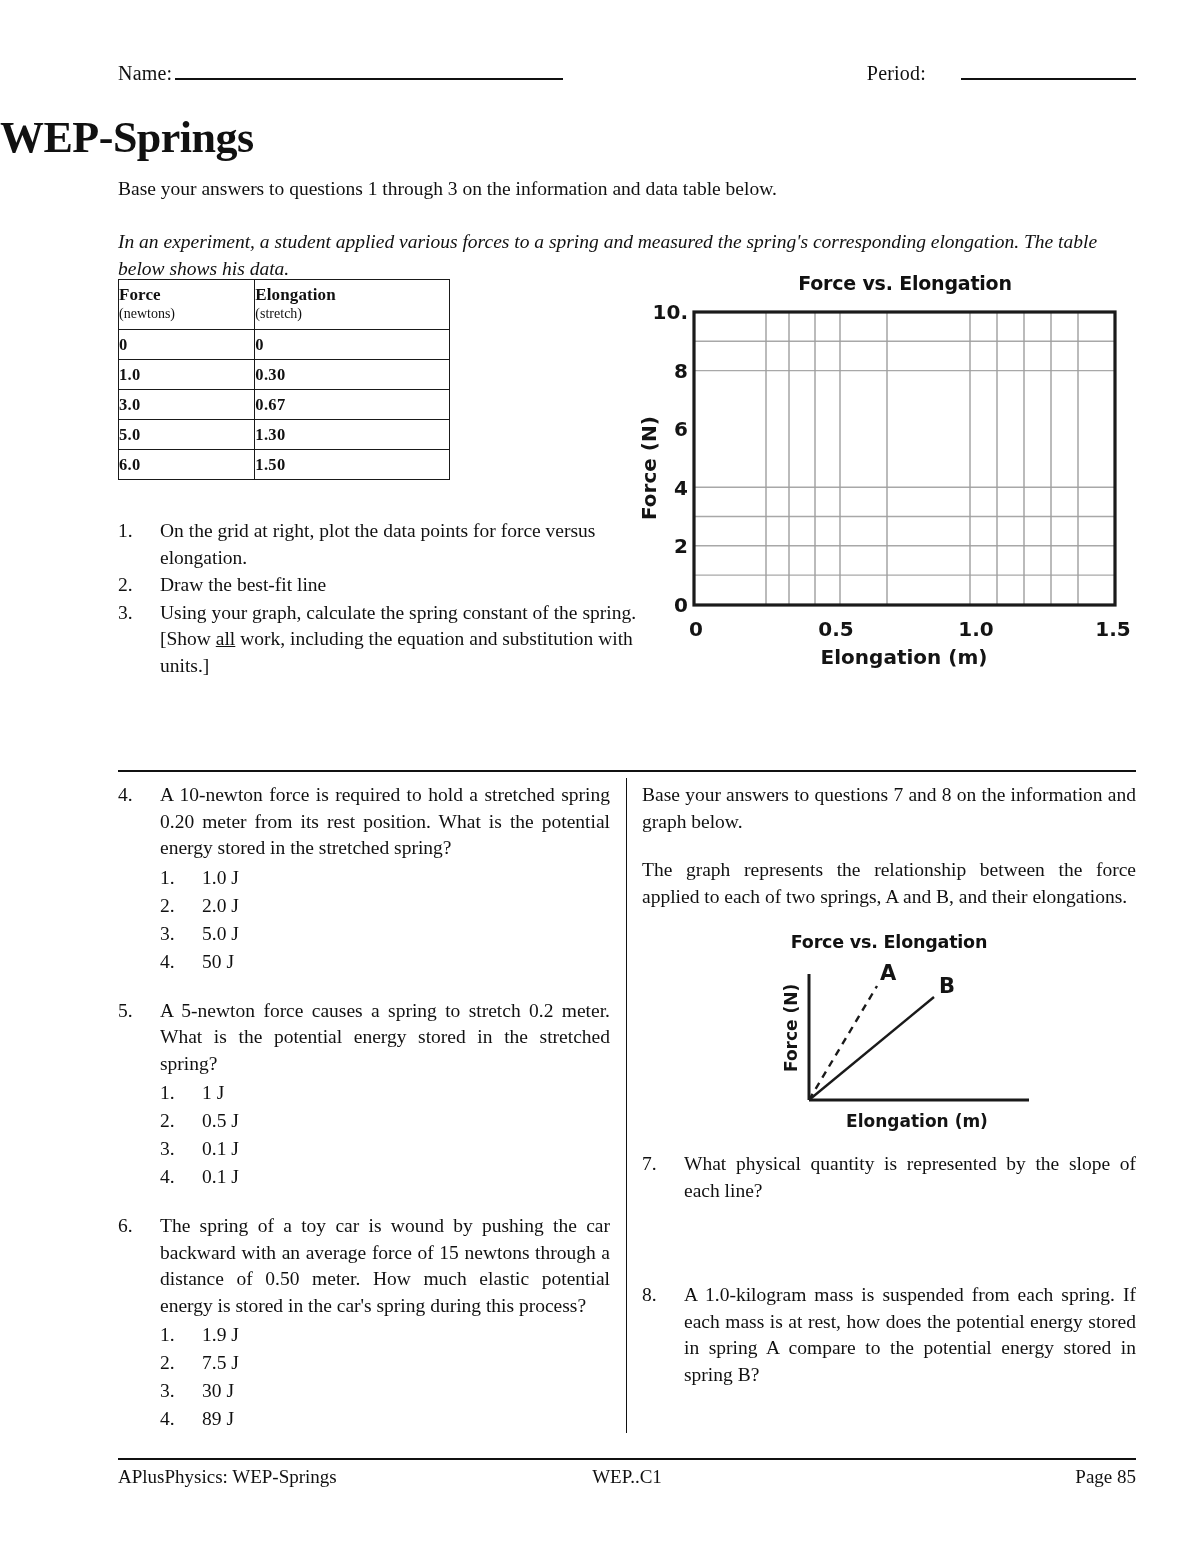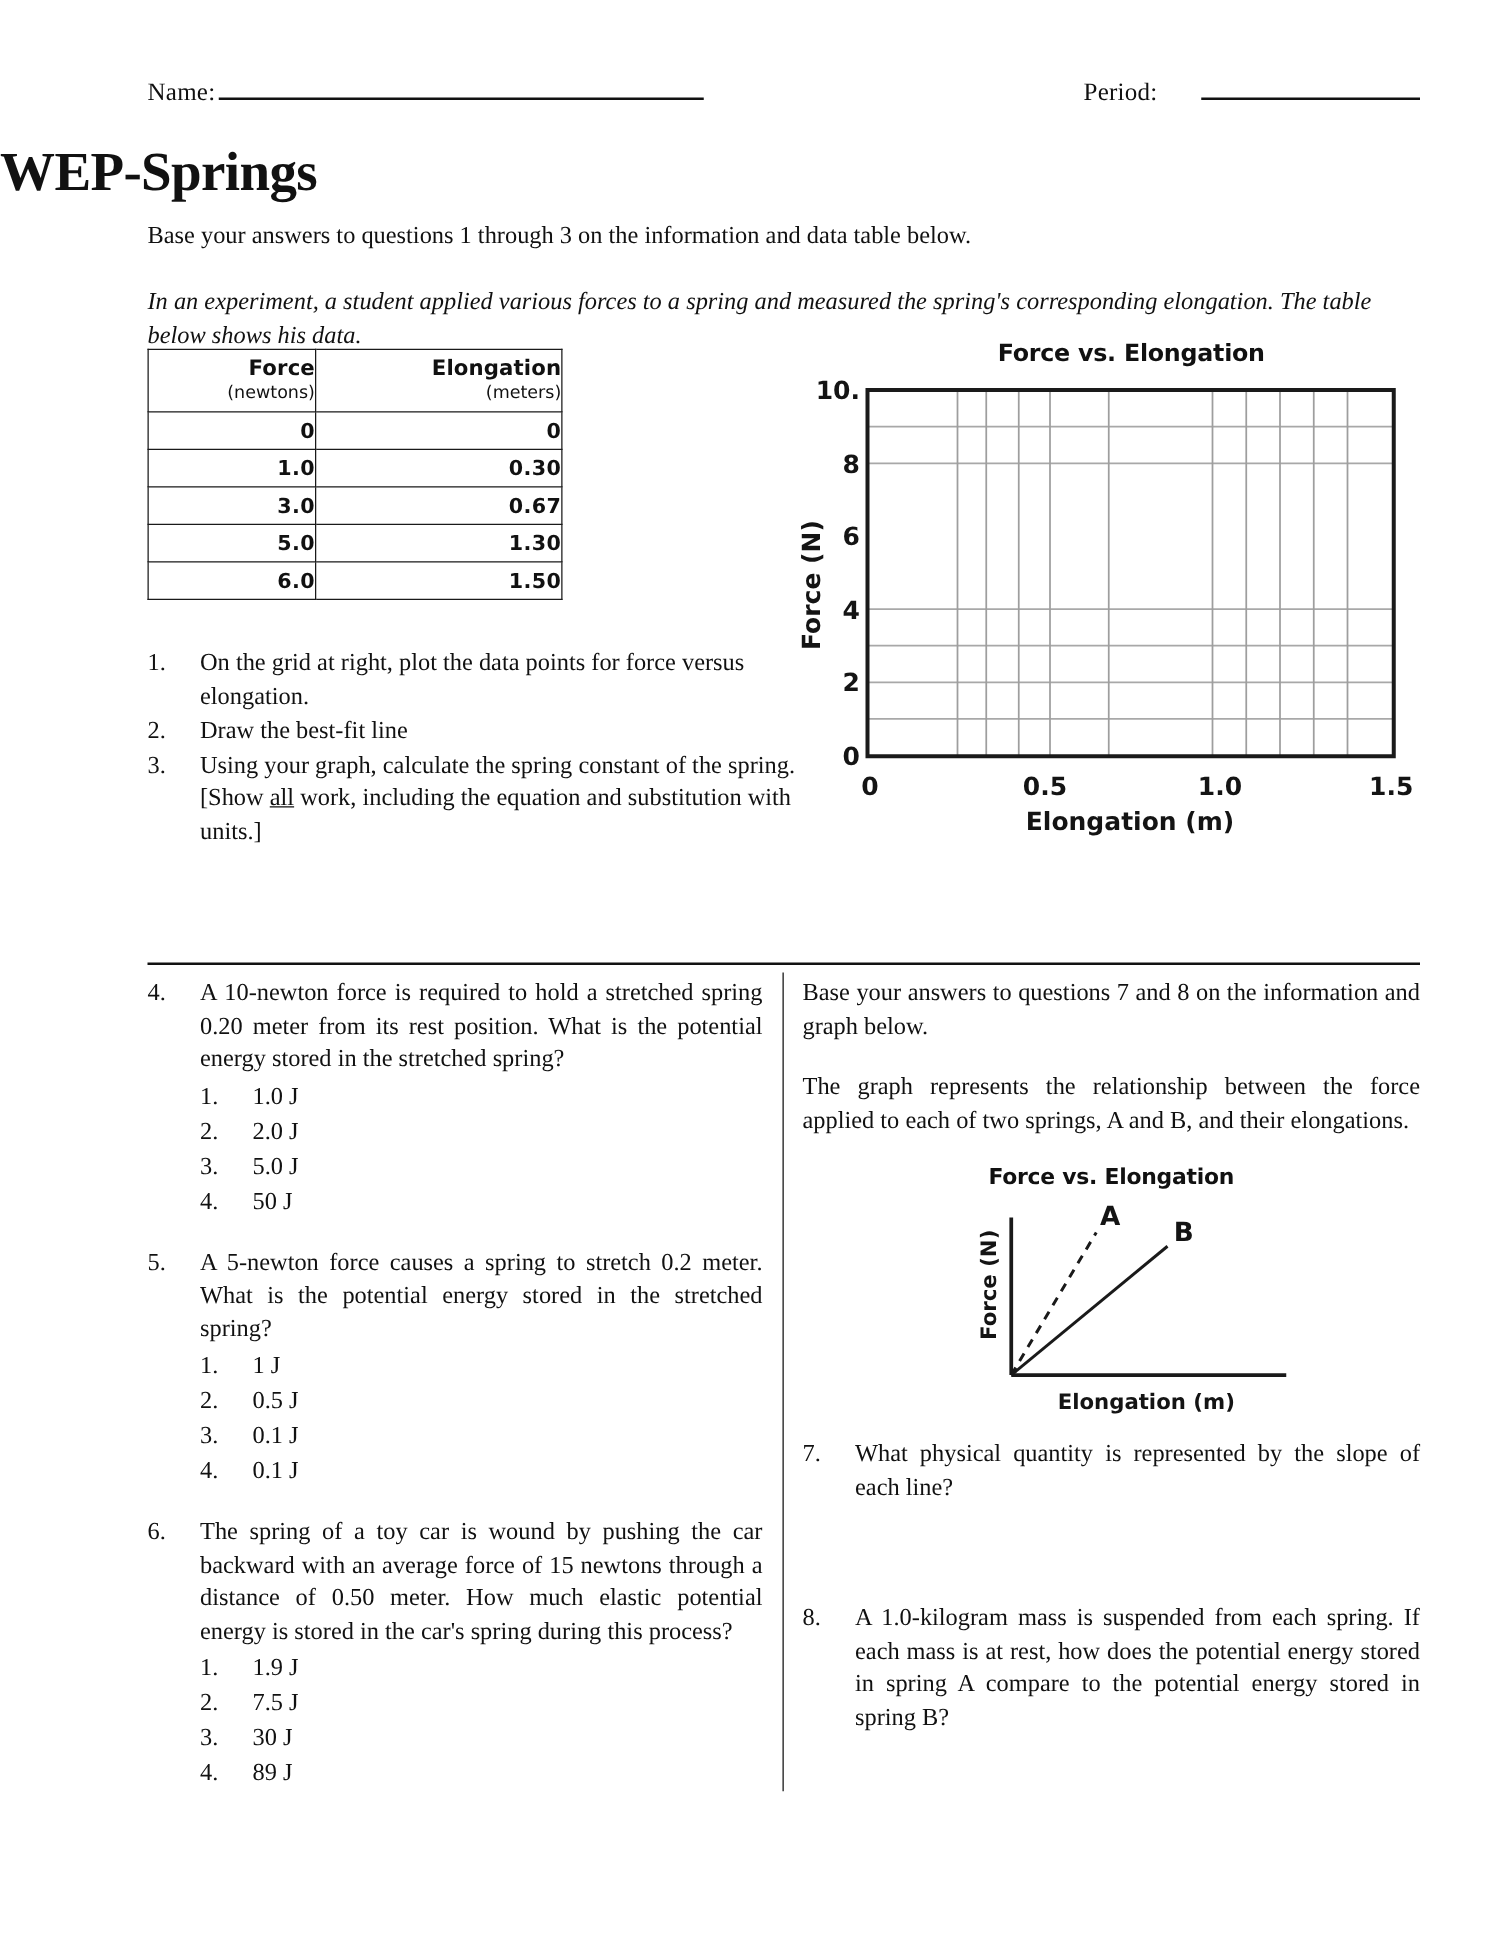--- a/index.html
+++ b/index.html
@@ -98,22 +98,23 @@
   }
   table.data-table {
     border-collapse: collapse;
     width: 332px;
     font-family: "DejaVu Sans", sans-serif;
     background: #fff;
   }
   table.data-table th,
   table.data-table td {
     border: 1.6px solid #1a1a1a;
-    text-align: right;
+    text-align: left;
     padding: 0;
+    font-family: Liberation Serif, serif;
   }
   table.data-table th {
     padding: 5px 0 7px 0;
   }
   .th-main {
     display: block;
     font-size: 17px;
     font-weight: bold;
     letter-spacing: 0.1px;
   }
@@ -346,21 +347,21 @@
   <div class="data-table-wrap">
     <table class="data-table">
       <thead>
         <tr>
           <th>
             <span class="th-main">Force</span>
             <span class="th-unit">(newtons)</span>
           </th>
           <th>
             <span class="th-main">Elongation</span>
-            <span class="th-unit">(meters)</span>
+            <span class="th-unit">(stretch)</span>
           </th>
         </tr>
       </thead>
       <tbody>
         <tr>
           <td>0</td>
           <td>0</td>
         </tr>
         <tr>
           <td>1.0</td>
@@ -554,14 +555,22 @@
 
       <div class="q-block">
         <div class="q-body">
           <span class="qnum">8.</span>
           <span>A 1.0-kilogram mass is suspended from each spring. If each mass is at rest, how does the potential energy stored in spring A compare to the potential energy stored in spring B?</span>
         </div>
       </div>
     </div>
   </div>
 
+  <div class="footer">
+    <div class="footer-rule"></div>
+    <div class="footer-row">
+      <span class="footer-left">APlusPhysics: WEP-Springs</span>
+      <span class="footer-center">WEP..C1</span>
+      <span class="footer-right">Page 85</span>
+    </div>
+  </div>
 
 </div>
 
 </body></html>

